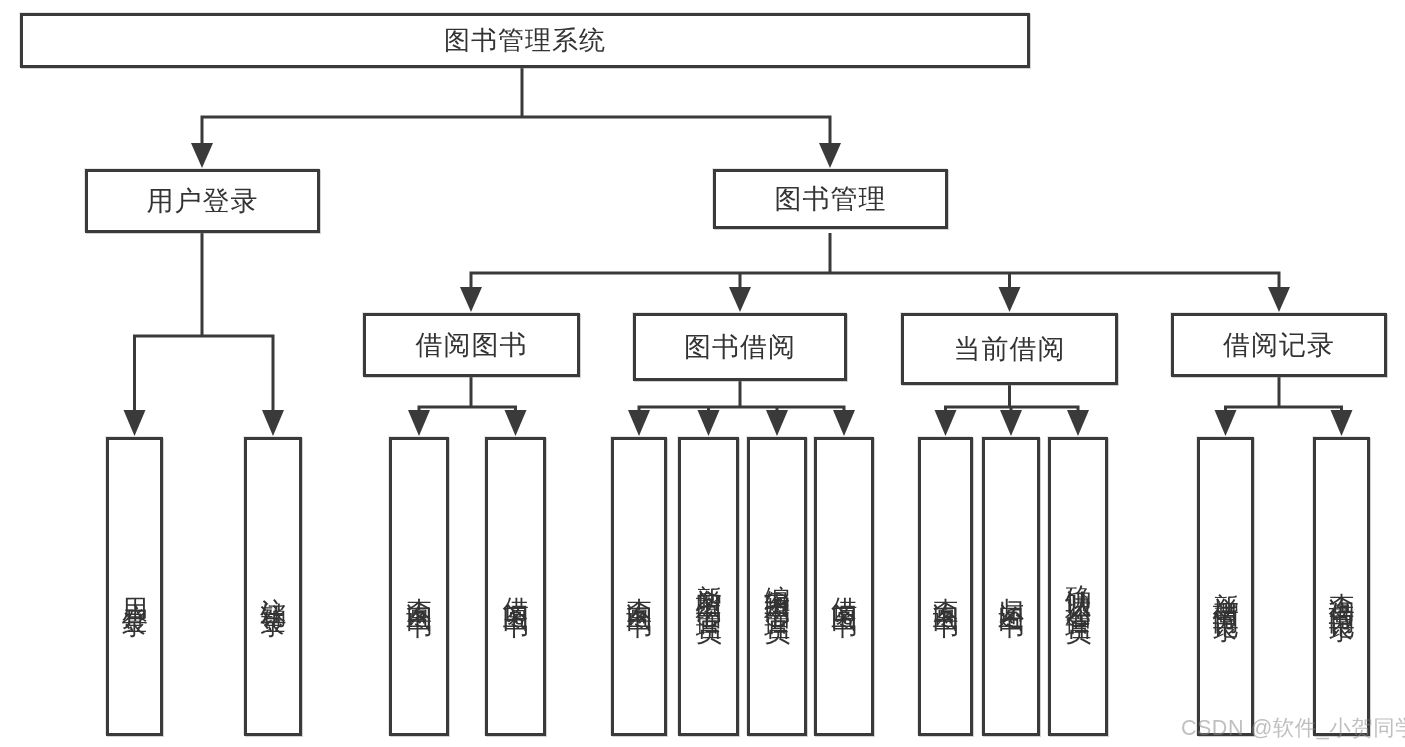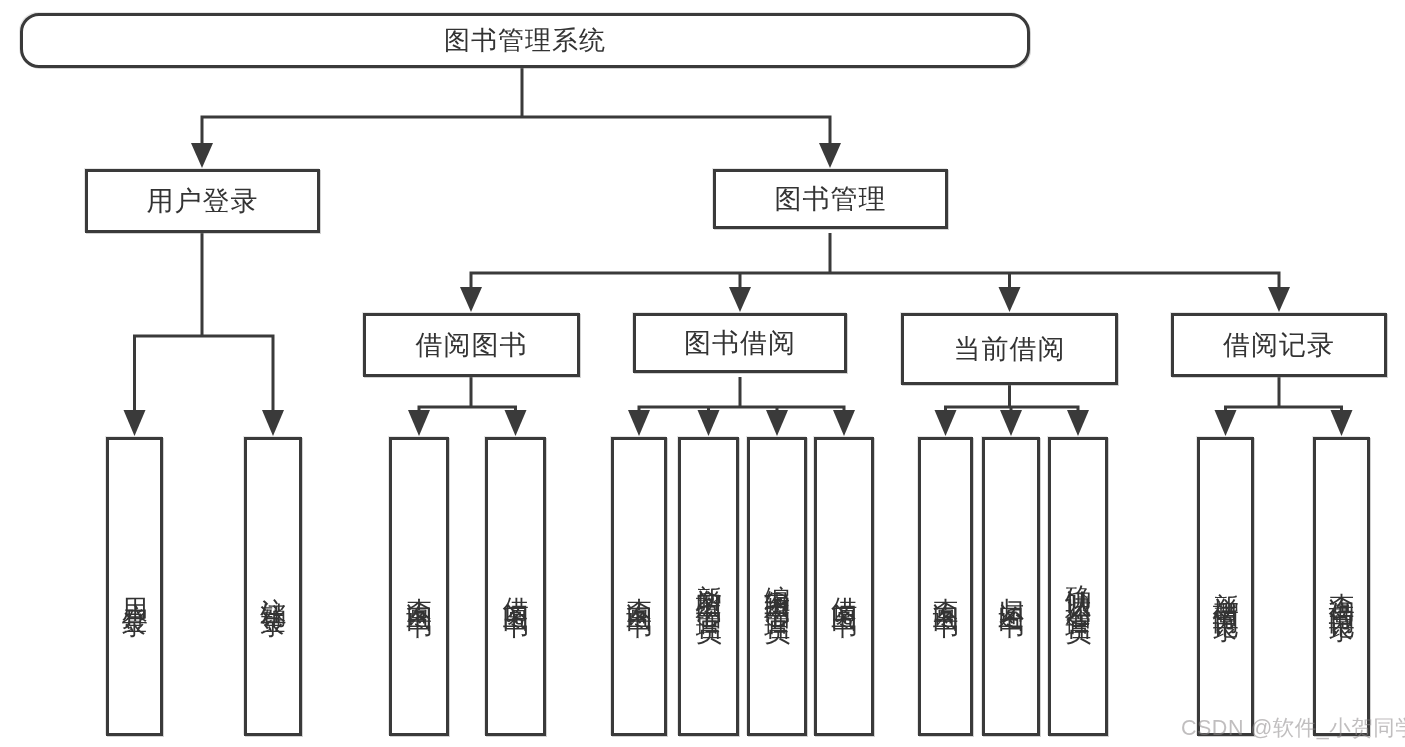--- a/index.html
+++ b/index.html
@@ -21,21 +21,21 @@
     box-sizing: border-box;
     border: 3px solid #3a3a3a;
     background: #ffffff;
     display: flex;
     align-items: center;
     justify-content: center;
     color: #333333;
     box-shadow: 1px 1px 0 rgba(130,130,130,0.35), -1px -1px 0 rgba(130,130,130,0.2);
   }
   .node { font-size: 27px; letter-spacing: 1px; }
-  .node.root { font-size: 26px; border-radius: 19px; }
+  .node.root { font-size: 26px; }
   .leaf span {
     writing-mode: vertical-rl;
     text-orientation: mixed;
     font-size: 26px;
     line-height: 1.05;
     letter-spacing: 5px;
     color: #333333;
   }
   .node span { white-space: nowrap; }
   .watermark {
@@ -95,21 +95,21 @@
   <div class="node" style="left:85px; top:169px; width:235px; height:64px;">
     <span>用户登录</span>
   </div>
   <div class="node" style="left:713px; top:169px; width:235px; height:60px;">
     <span>图书管理</span>
   </div>
 
   <div class="node" style="left:363px; top:313px; width:217px; height:64px;">
     <span>借阅图书</span>
   </div>
-  <div class="node" style="left:633px; top:313px; width:214px; height:60px;">
+  <div class="node" style="left:633px; top:313px; width:214px; height:68px;">
     <span>图书借阅</span>
   </div>
   <div class="node" style="left:901px; top:313px; width:217px; height:72px;">
     <span>当前借阅</span>
   </div>
   <div class="node" style="left:1171px; top:313px; width:216px; height:64px;">
     <span>借阅记录</span>
   </div>
 
   <div class="leaf" style="left:106px; top:437px; width:57px; height:299px;">

